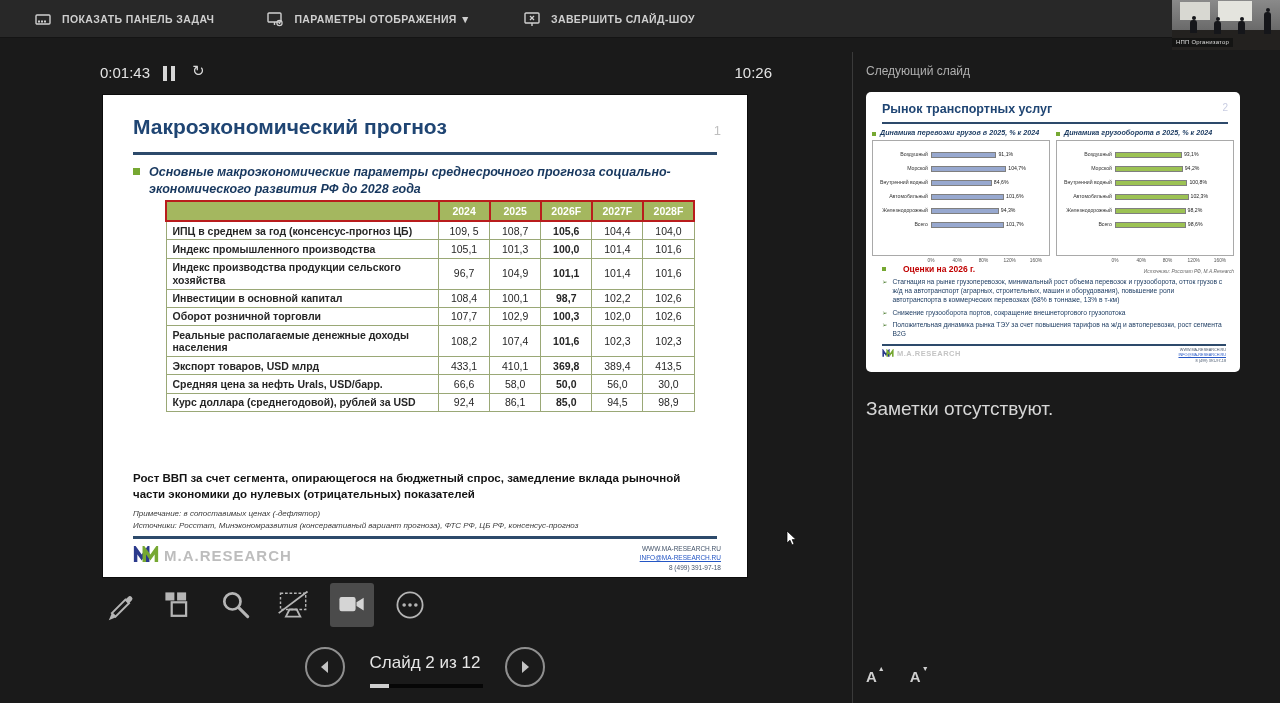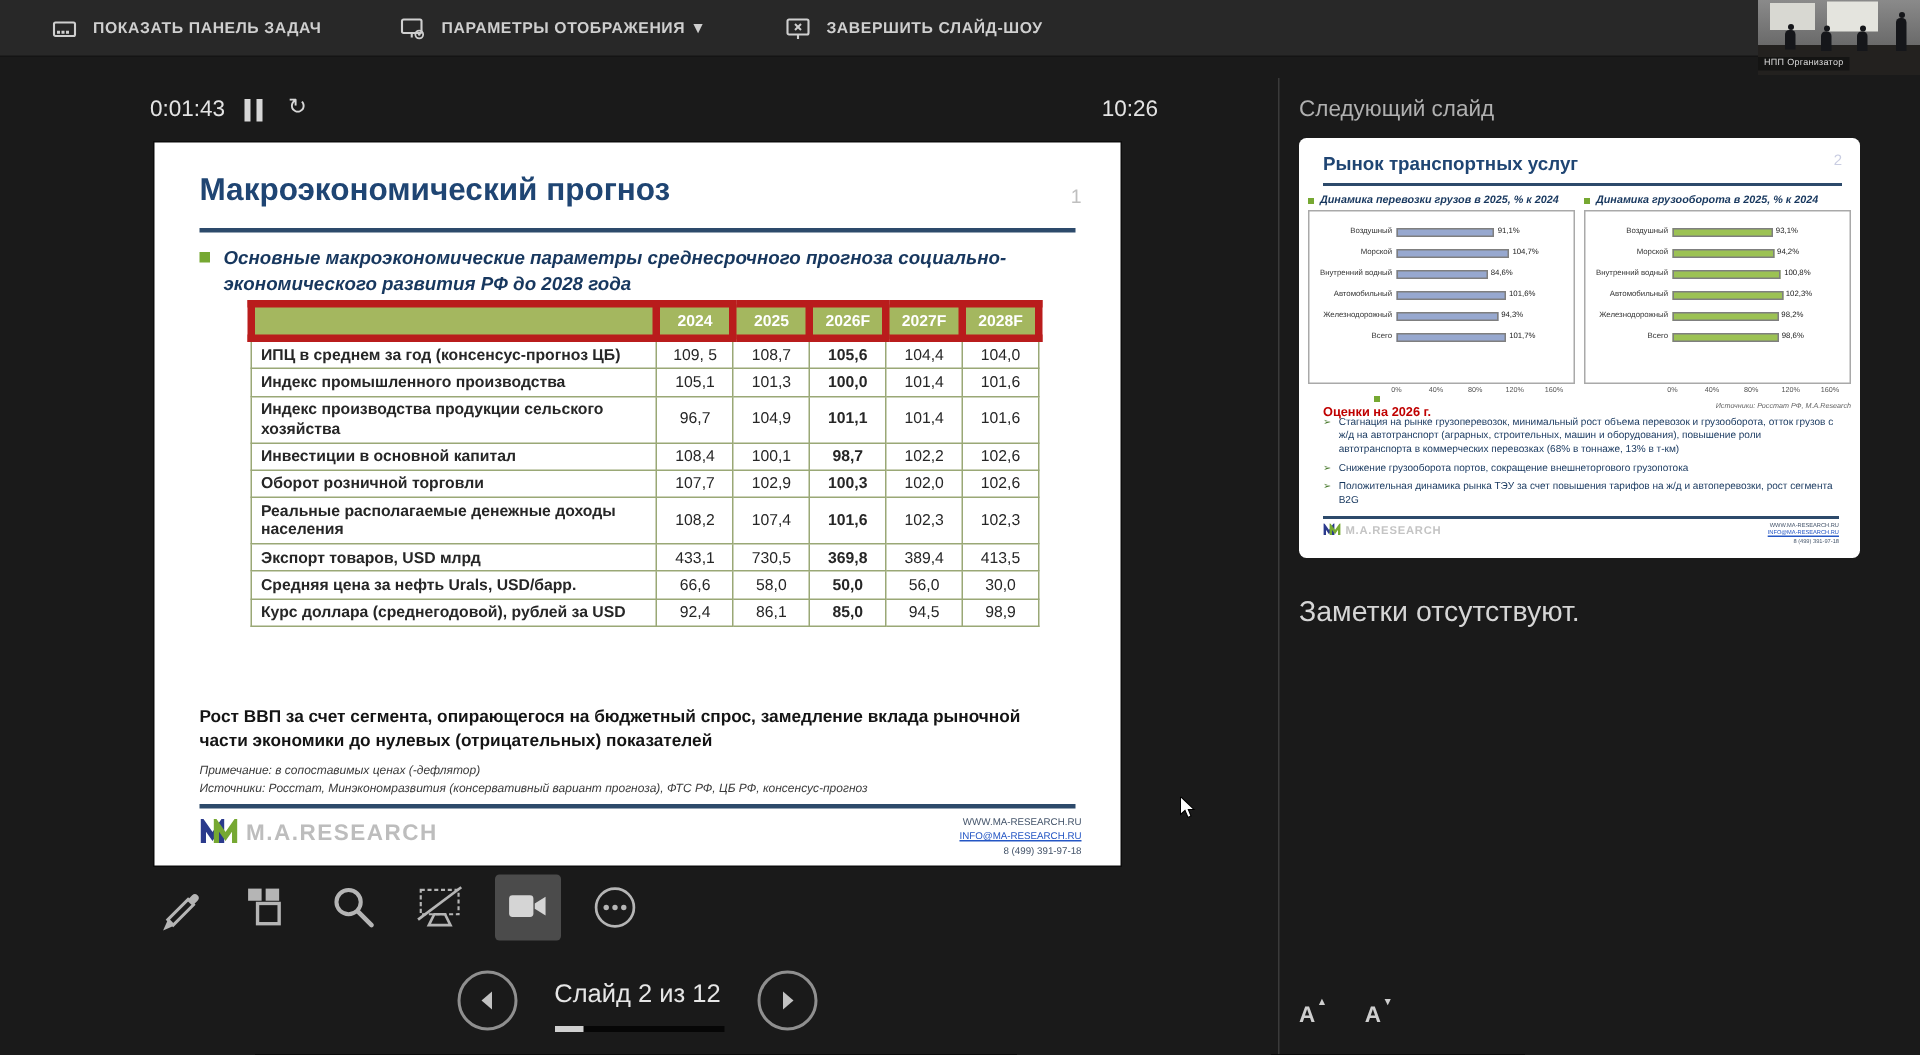--- a/index.html
+++ b/index.html
@@ -58,21 +58,21 @@
   .s-num { position:absolute; right:26px; top:28px; font-size:13px; color:#bfbfbf; }
   .s-rule { position:absolute; left:30px; right:30px; top:57px; height:2.5px; background:#2d4a6b; }
   .s-sub { position:absolute; left:30px; top:69px; width:575px; display:flex; gap:9px; }
   .s-sub .sq { flex:0 0 auto; width:7px; height:7px; background:#76a832; margin-top:4px; }
   .s-sub .txt { font-size:12.5px; font-weight:700; font-style:italic; color:#17375e; line-height:1.38; }
 
   table.macro { position:absolute; left:62px; top:105px; width:530px; border-collapse:collapse;
     font-size:10.5px; color:#262626; }
   table.macro th {
     background:#a4b75f; color:#fff; font-weight:700; font-size:10.5px;
-    border:5px solid #b91c1c; padding:3px 4px; text-align:center;
+    border:2px solid #b91c1c; padding:3px 4px; text-align:center;
   }
   table.macro td { border:1px solid #9aa876; padding:2.5px 6px; line-height:1.18; }
   table.macro td.lab { font-weight:700; width:272px; }
   table.macro td.val { text-align:center; width:51px; }
   table.macro td.val.bold { font-weight:700; }
 
   .s-summary { position:absolute; left:30px; top:375px; width:570px;
     font-size:11.5px; font-weight:700; color:#141414; line-height:1.42; }
   .s-note { position:absolute; left:30px; top:414px; font-size:8px; font-style:italic; color:#3a3a3a; }
   .s-src  { position:absolute; left:30px; top:426px; font-size:8px; font-style:italic; color:#3a3a3a; }
@@ -99,21 +99,21 @@
     display:flex; align-items:center; justify-content:center; }
   .nav-prev { left:305px; }
   .nav-next { left:505px; }
   .nav-label { position:absolute; left:350px; top:653px; width:150px; text-align:center;
     color:#e6e6e6; font-size:17px; }
   .nav-progress { position:absolute; left:370px; top:684px; width:113px; height:3.5px; background:#060606; }
   .nav-progress .fill { height:100%; background:#cfcfcf; }
 
   
   .vdivider { position:absolute; left:852px; top:52px; width:1px; height:651px; background:#3a3a3a; }
-  .ns-header { position:absolute; left:866px; top:64px; color:#b0b0b0; font-size:15px; }
+  .ns-header { position:absolute; left:866px; top:64px; color:#b0b0b0; font-size:12px; }
   .notes-text { position:absolute; left:866px; top:398px; color:#d6d6d6; font-size:19px; }
   .font-btns { position:absolute; left:860px; top:664px; display:flex; gap:14px; }
   .font-btn { color:#cfcfcf; font-size:15px; font-weight:700; cursor:pointer; position:relative; padding:4px 6px; }
   .font-btn sup { font-size:7px; position:relative; top:-5px; left:1px; }
 
   
   .thumb { position:absolute; left:866px; top:92px; width:374px; height:280px;
     background:#fff; border-radius:5px; overflow:hidden; }
   .t-title { position:absolute; left:16px; top:10px; font-size:12.5px; font-weight:700; color:#1f4573; }
   .t-num { position:absolute; right:12px; top:10px; font-size:10px; color:#c9cde2; }
@@ -125,21 +125,21 @@
   .tc-head .t { font-size:7.2px; font-weight:700; font-style:italic; color:#17375e; line-height:1.1; }
   .tc-frame { margin-top:3px; border:1px solid #a9a9a9; height:116px; padding:7px 3px 1px 2px; position:relative; }
   .bar-row { display:flex; align-items:center; height:14px; }
   .bar-row .blab { width:56px; text-align:right; font-size:5.2px; color:#333; padding-right:3px; line-height:1; }
   .bar-row .track { flex:1; position:relative; height:6px; }
   .bar-row .bar { position:absolute; left:0; top:0; height:6px; border:0.5px solid #7f7f7f; }
   .bar-row .bval { position:absolute; top:-0.5px; font-size:5.2px; color:#222; white-space:nowrap; }
   .tc-ticks { position:relative; margin-left:59px; margin-right:14px; height:9px; margin-top:2px; }
   .tc-ticks span { position:absolute; transform:translateX(-50%); font-size:4.8px; color:#555; }
   .tc-src { margin-top:2px; text-align:right; font-size:4.8px; font-style:italic; color:#666; }
-  .t-est { position:absolute; left:16px; top:172px; display:flex; align-items:center; gap:1px;flex-direction:column; }
+  .t-est { position:absolute; left:16px; top:172px; display:flex; align-items:center; gap:17px; }
   .t-est .sq { width:4px; height:4px; background:#76a832; }
   .t-est .txt { color:#c00000; font-weight:700; font-size:8.5px; }
   .t-bullets { position:absolute; left:16px; top:186px; width:342px; list-style:none; }
   .t-bullets li { display:flex; gap:5px; margin-bottom:4px; }
   .t-bullets .arr { color:#4a7b2f; font-size:6.5px; line-height:1.3; }
   .t-bullets .btxt { font-size:6.7px; color:#17375e; line-height:1.32; }
   .t-rule2 { position:absolute; left:16px; right:14px; top:252px; height:1.5px; background:#2d4a6b; }
   .t-foot-logo { position:absolute; left:16px; top:257px; display:flex; align-items:center; gap:3px; }
   .t-foot-logo .lg-txt { font-size:7.5px; font-weight:700; letter-spacing:.5px; color:#c4c4c4; }
   .t-contacts { position:absolute; right:14px; top:256px; text-align:right; line-height:1.4; }
@@ -266,21 +266,21 @@
             <td class="lab">Реальные располагаемые денежные доходы населения</td>
             <td class="val">108,2</td>
             <td class="val">107,4</td>
             <td class="val bold">101,6</td>
             <td class="val">102,3</td>
             <td class="val">102,3</td>
           </tr>
           <tr>
             <td class="lab">Экспорт товаров, USD млрд</td>
             <td class="val">433,1</td>
-            <td class="val">730,5</td>
+            <td class="val">410,1</td>
             <td class="val bold">369,8</td>
             <td class="val">389,4</td>
             <td class="val">413,5</td>
           </tr>
           <tr>
             <td class="lab">Средняя цена за нефть Urals, USD/барр.</td>
             <td class="val">66,6</td>
             <td class="val">58,0</td>
             <td class="val bold">50,0</td>
             <td class="val">56,0</td>

